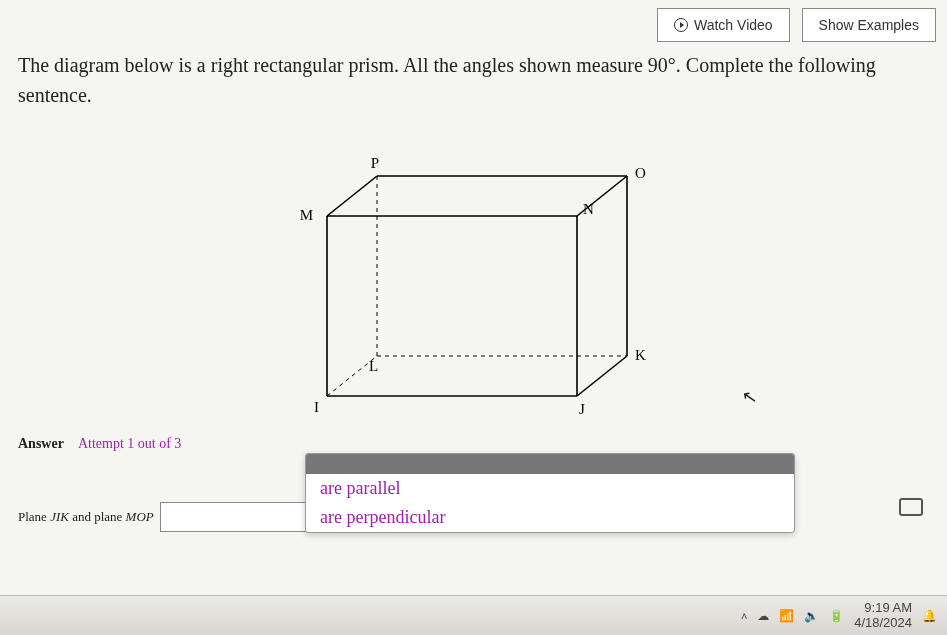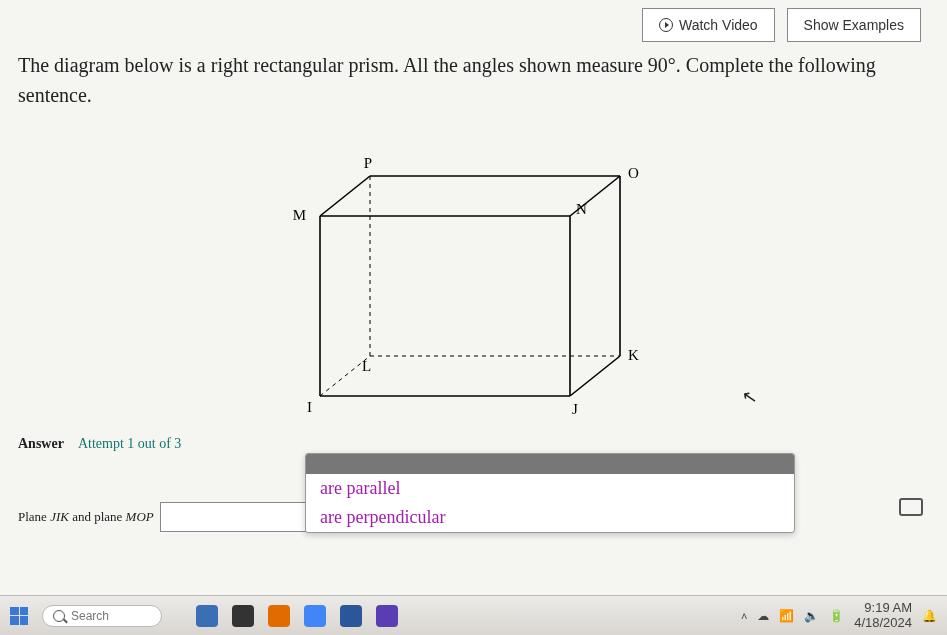--- a/index.html
+++ b/index.html
@@ -5,21 +5,21 @@
     * { box-sizing: border-box; margin: 0; padding: 0; }
     body {
       font-family: Georgia, 'Times New Roman', serif;
       background: #f5f5f2;
       width: 947px;
       height: 635px;
       position: relative;
       overflow: hidden;
     }
     .content-area {
-      padding: 8px 26px 0 18px;
+      padding: 8px 11px 0 18px;
     }
     .top-buttons {
       display: flex;
       justify-content: flex-end;
       gap: 12px;
       margin-bottom: 8px;
     }
     .btn {
       border: 1px solid #888;
       background: #fff;
@@ -68,21 +68,21 @@
       margin-top: 6px;
       position: relative;
     }
     .answer-label {
       font-size: 14px;
       font-weight: bold;
       color: #222;
     }
     .attempt-label {
       font-size: 14px;
-      color: #0f766e;
+      color: #a21caf;
       margin-left: 6px;
     }
     .dropdown-pop {
       position: absolute;
       left: 305px;
       bottom: 102px;
       width: 490px;
       background: #fff;
       border: 1px solid #999;
       border-radius: 3px;
@@ -248,40 +248,20 @@
 <div class="dropdown-pop">
   <div class="dropdown-header"></div>
   <div class="dropdown-item">are parallel</div>
   <div class="dropdown-item">are perpendicular</div>
 </div>
 
 <div class="kbd-icon"></div>
 <div class="cursor-arrow">↖</div>
 
 <div class="taskbar">
-  <div class="taskbar-left">
-    <div class="win-logo">
-        <div></div>
-        <div></div>
-        <div></div>
-        <div></div>
-      </div>
-    <div class="search-box">
-      <span class="search-mag"></span>
-      <span style="color:#777">Search</span>
-    </div>
-    <div class="task-icons">
-      <div class="ticon" style="background:#3b6fb5"></div>
-      <div class="ticon" style="background:#333"></div>
-      <div class="ticon" style="background:#e06c00"></div>
-      <div class="ticon" style="background:#4285f4"></div>
-      <div class="ticon" style="background:#2b579a"></div>
-      <div class="ticon" style="background:#5b3db3"></div>
-    </div>
-  </div>
   <div class="taskbar-right">
     <span class="sys-chev">˄</span>
     <span>☁</span>
     <span>📶</span>
     <span>🔈</span>
     <span>🔋</span>
     <div class="clock">
       <div>9:19 AM</div>
       <div>4/18/2024</div>
     </div>

